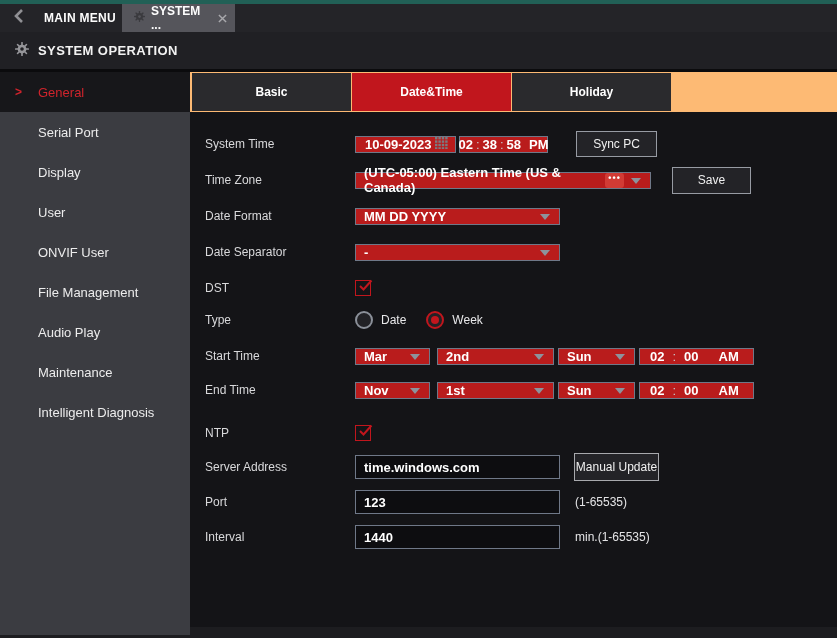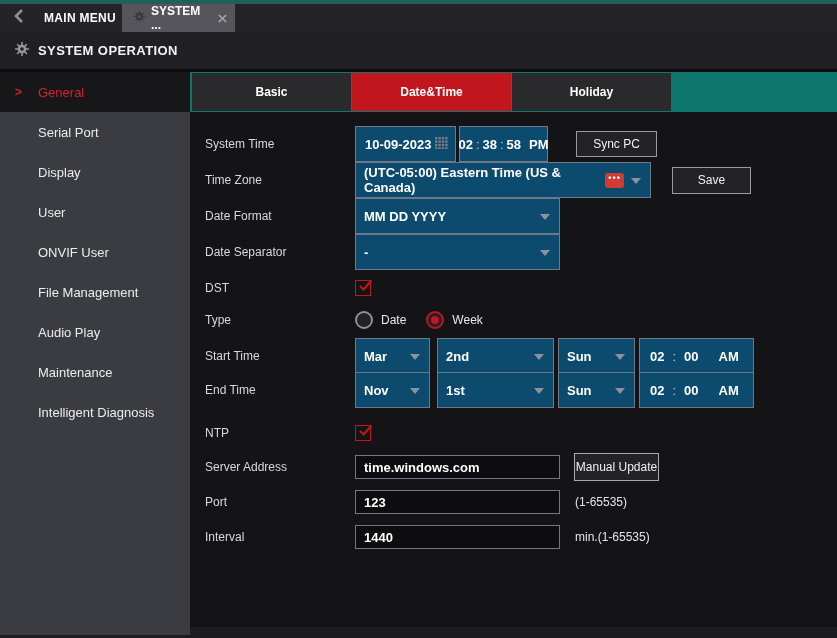--- a/index.html
+++ b/index.html
@@ -26,30 +26,30 @@
   .app-title { color:#f2f2f2; font-weight:bold; font-size:13px; letter-spacing:.4px; }
   
   .body { display:flex; height:563px; }
   .sidebar { width:190px; background:#3b3c41; flex-shrink:0; }
   .side-item { height:40px; display:flex; align-items:center; padding-left:38px;
     color:#ececec; font-size:13px; position:relative; cursor:pointer; }
   .side-item.active { background:#17171a; color:#d0242c; }
   .side-arrow { position:absolute; left:15px; color:#d0242c; font-size:12px; font-weight:bold; }
   .content { flex:1; background:#1d1d20; position:relative; }
   
-  .tabstrip { height:40px; background:#0f766e; display:flex; gap:1px; padding-left:2px; }
+  .tabstrip { height:40px; background:#fdba74; display:flex; gap:1px; padding-left:2px; }
   .tab { width:159px; height:38px; margin-top:1px; background:#2a2a2d; color:#fff;
     font-size:12px; font-weight:bold; display:flex; align-items:center; justify-content:center; cursor:pointer; }
   .tab.active { background:#c1161d; }
   
   .form-panel { position:absolute; left:0; top:40px; width:647px; height:515px;
     background:#141417; padding:20px 0 0 15px; }
   .row { display:flex; align-items:center; height:24px; margin-bottom:12px; }
   .flabel { width:150px; color:#d9d9db; font-size:12px; flex-shrink:0; }
-  .box { height:36px; background:#0c4a6e; border:1px solid #6f7888; display:flex;
+  .box { height:17px; background:#b91c1c; border:1px solid #6f7888; display:flex;
     align-items:center; color:#fff; font-weight:bold; font-size:13px; }
   .date-box { width:101px; padding:0 7px 0 9px; justify-content:space-between; cursor:pointer; }
   .time-box { width:89px; margin-left:3px; justify-content:center; gap:3px; cursor:pointer; }
   .time-box .colon, .dst-time .colon { color:#c6c6cb; font-weight:normal; }
   .time-box .ampm { margin-left:5px; }
   .btn { background:#232327; border:1px solid #979ba3; color:#f0f0f0; font-size:12px;
     display:flex; align-items:center; justify-content:center; cursor:pointer; }
   .sync-btn { width:81px; height:26px; margin-left:28px; }
   .save-btn { width:79px; height:27px; margin-left:21px; }
   .manual-btn { width:85px; height:28px; margin-left:14px; border-color:#a8a9ad; }

